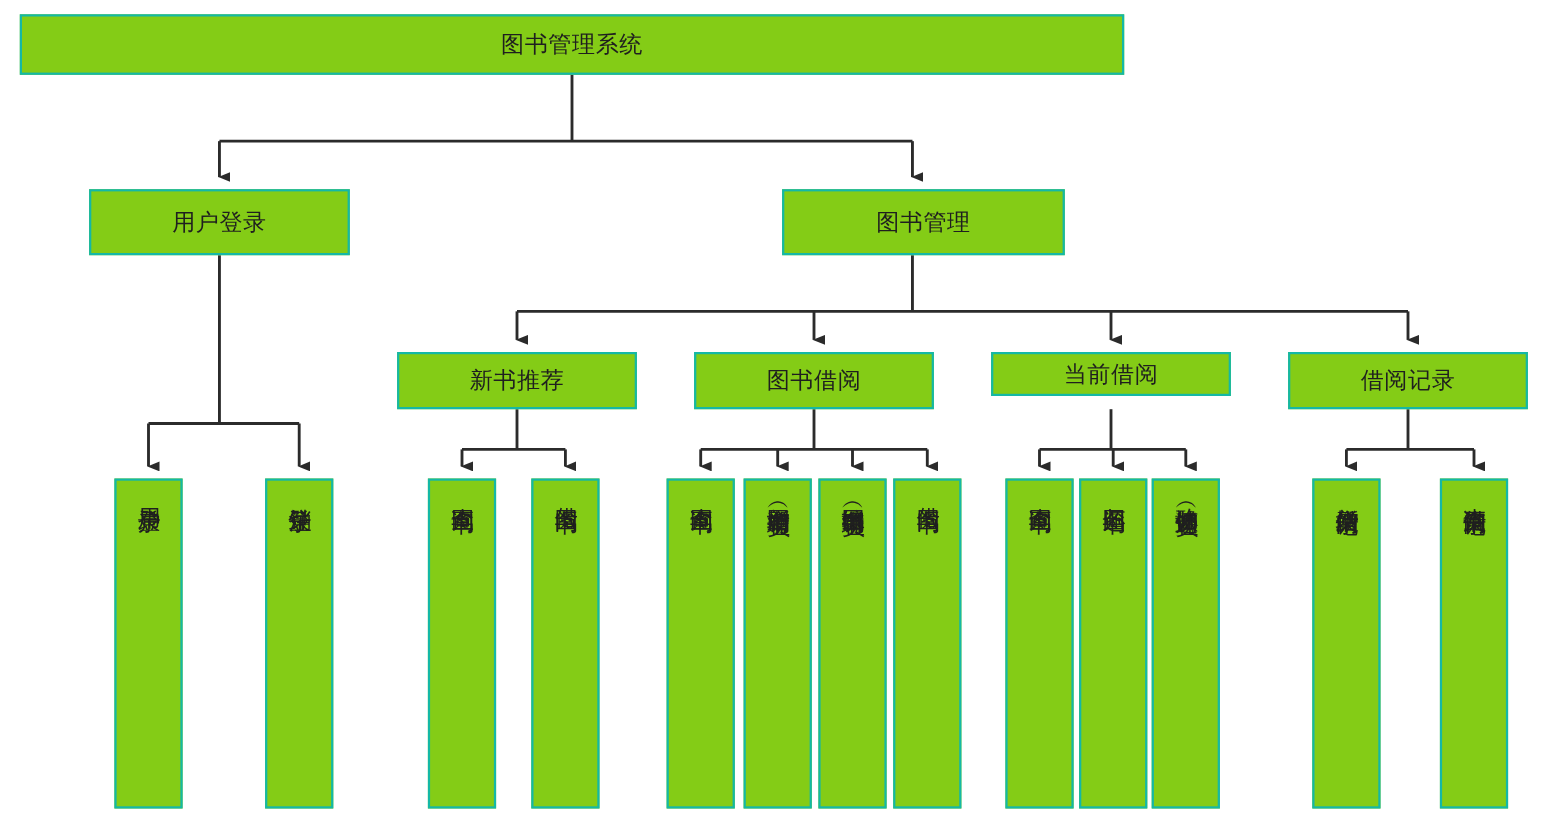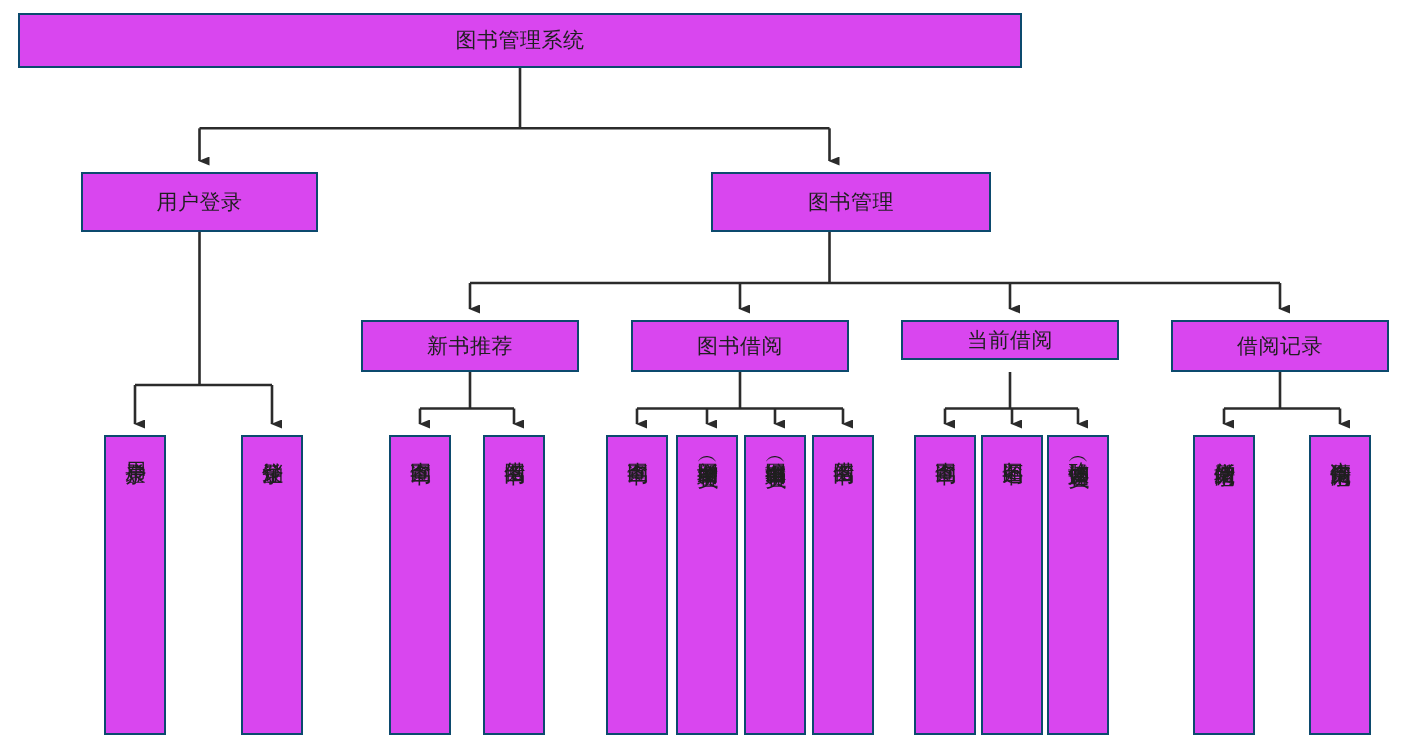--- a/index.html
+++ b/index.html
@@ -23,22 +23,22 @@
     position: absolute;
     left: 0;
     top: 0;
     width: 1405px;
     height: 747px;
     pointer-events: none;
   }
   .node {
     position: absolute;
     box-sizing: border-box;
-    border: 2px solid #0c4a6e;
-    background: #d946ef;
+    border: 2px solid #14b8a6;
+    background: #84cc16;
     display: flex;
     align-items: center;
     justify-content: center;
     z-index: 2;
   }
   .node-label {
     font-size: 21px;
     line-height: 1.18;
     color: #1f1f1f;
     letter-spacing: 0.5px;
@@ -119,21 +119,21 @@
       </g>
   </svg>
 
   <div id="nodes-layer">
       <div class="node" style="left: 18px; top: 13px; width: 1004px; height: 55px;">
         <span class="node-label">图书管理系统</span>
       </div>
       <div class="node" style="left: 81px; top: 172px; width: 237px; height: 60px;">
         <span class="node-label">用户登录</span>
       </div>
-      <div class="node" style="left: 711px; top: 172px; width: 280px; height: 60px;">
+      <div class="node" style="left: 711px; top: 172px; width: 257px; height: 60px;">
         <span class="node-label">图书管理</span>
       </div>
       <div class="node" style="left: 361px; top: 320px; width: 218px; height: 52px;">
         <span class="node-label">新书推荐</span>
       </div>
       <div class="node" style="left: 631px; top: 320px; width: 218px; height: 52px; justify-content: center;">
         <span class="node-label">图书借阅</span>
       </div>
       <div class="node" style="left: 901px; top: 320px; width: 218px; height: 40px;">
         <span class="node-label">当前借阅</span>

